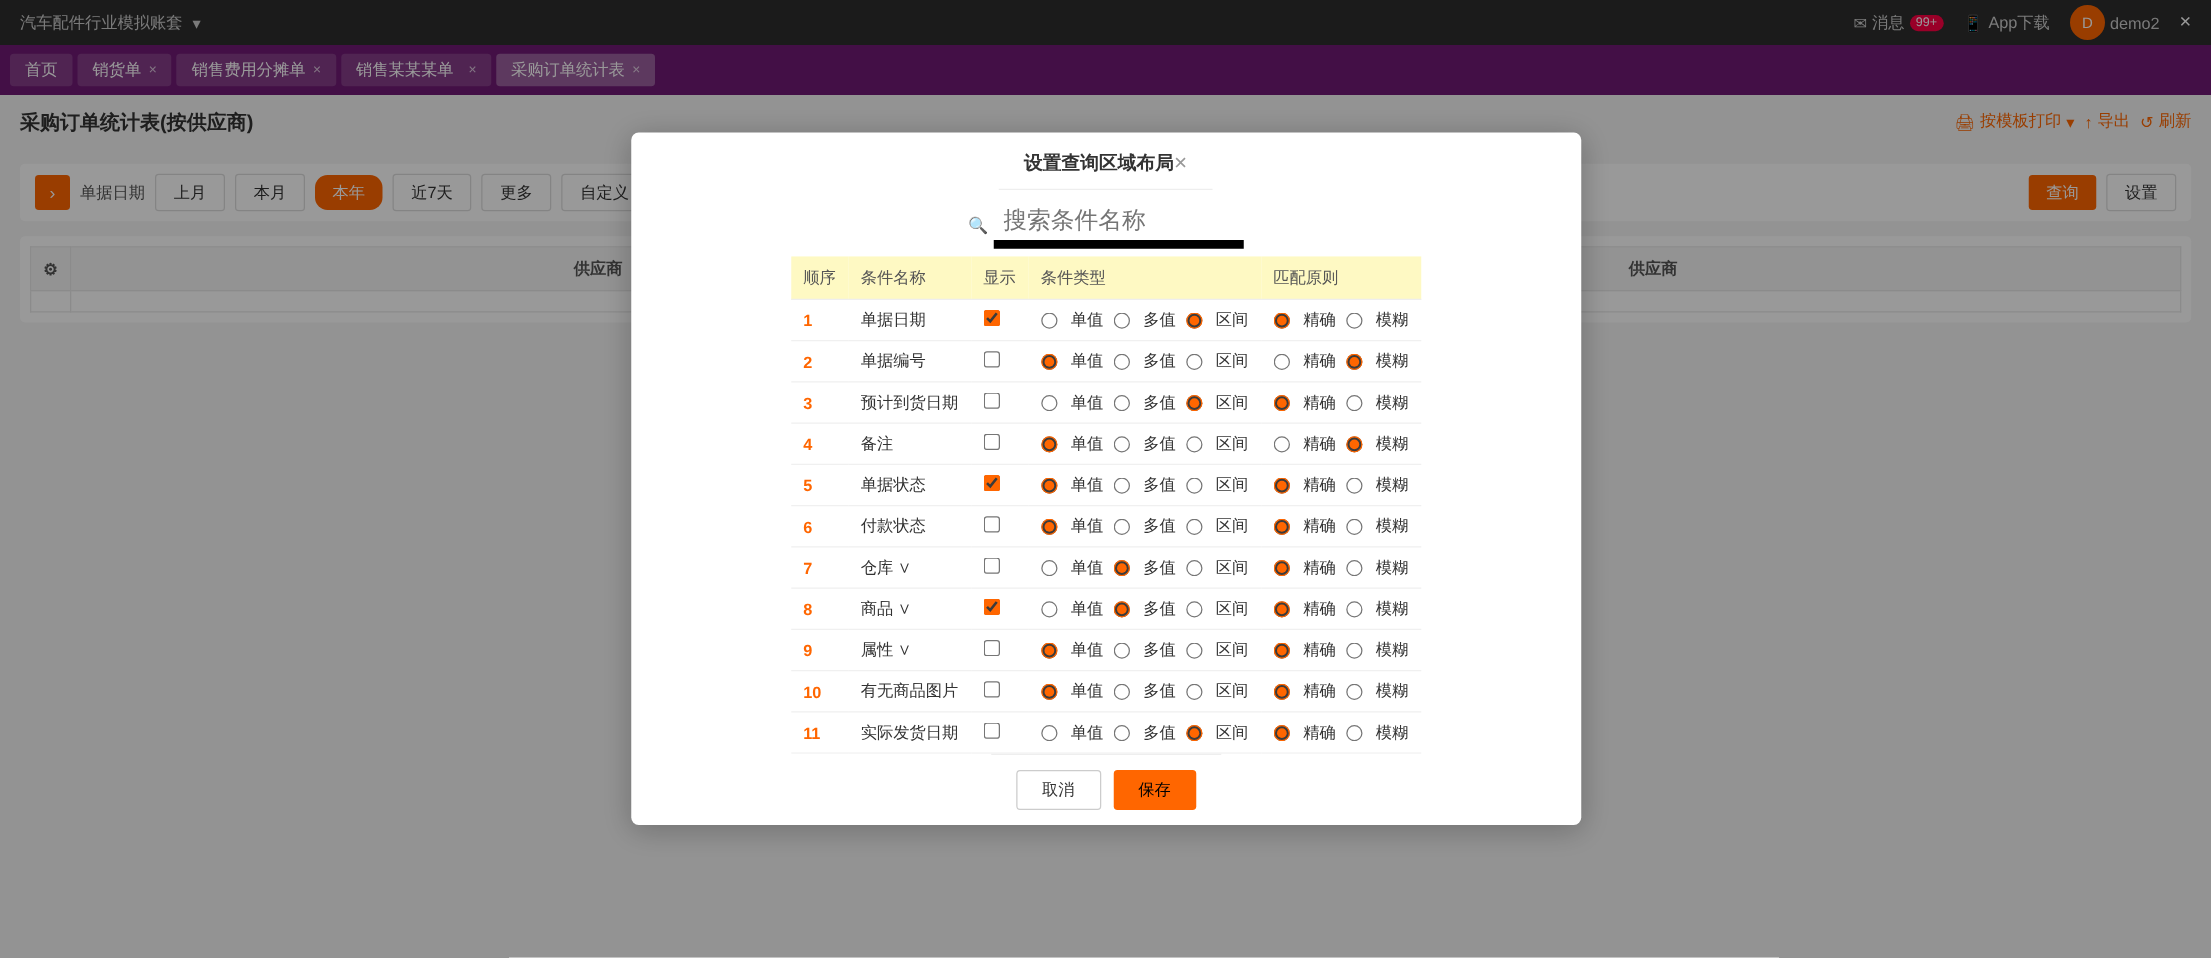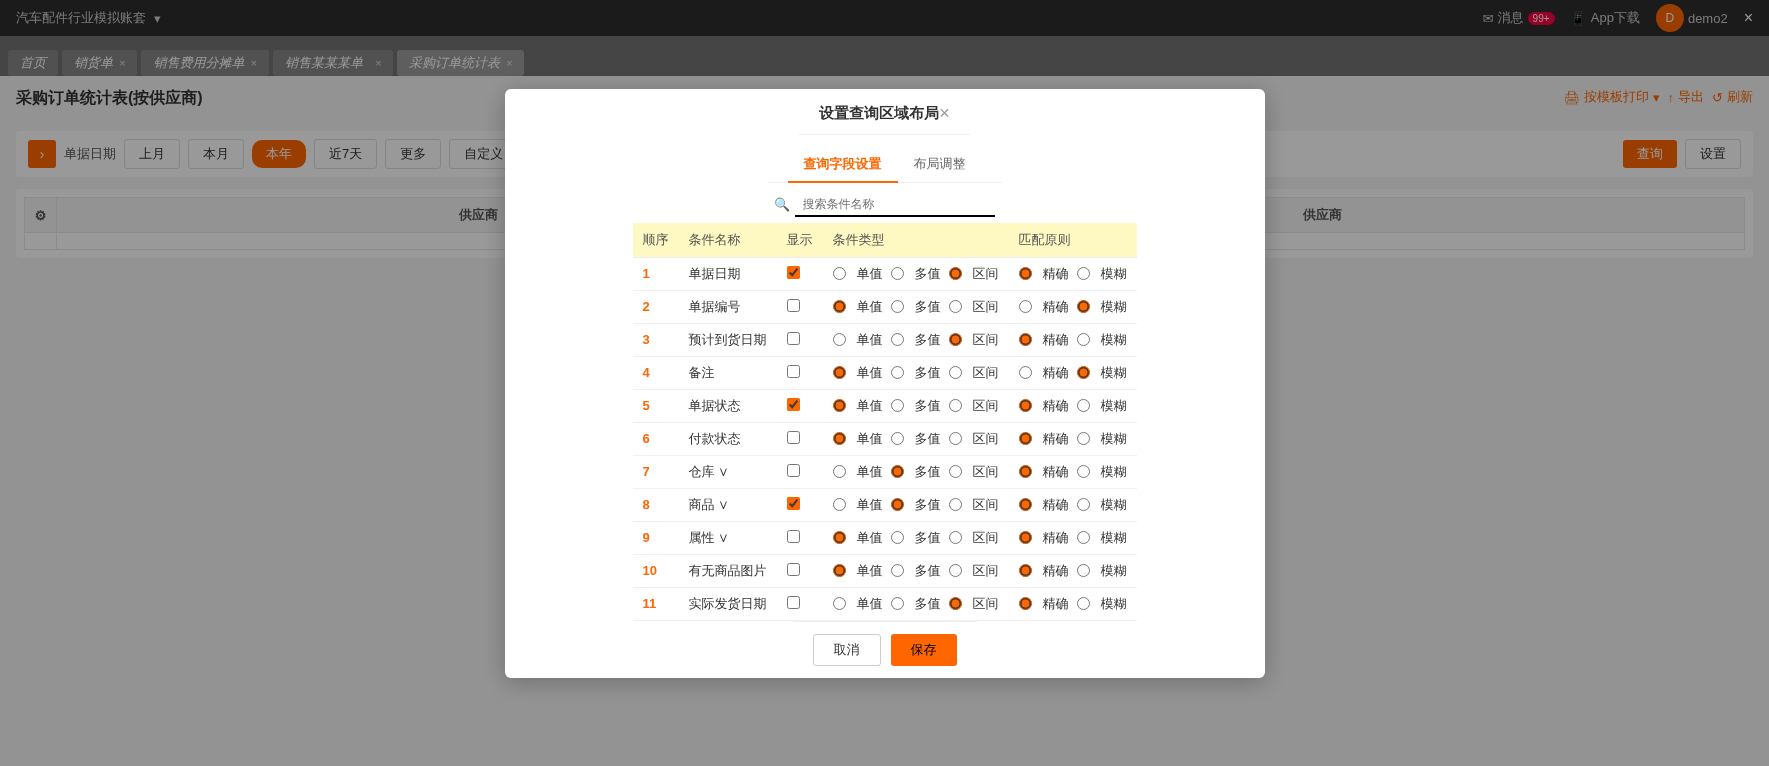--- a/index.html
+++ b/index.html
@@ -15,27 +15,26 @@
       justify-content: space-between;
       color: #ccc;
     }
     .top-bar-left { display: flex; align-items: center; gap: 8px; font-size: 13px; }
     .top-bar-right { display: flex; align-items: center; gap: 16px; font-size: 13px; }
     .top-bar-right .badge { background: #f04; color: #fff; border-radius: 8px; padding: 1px 5px; font-size: 10px; }
     .close-btn-top { color: #fff; cursor: pointer; font-size: 16px; }
 
     
     .tab-bar {
-      background: #737373;
+      background: #701a75;
       height: 40px;
       display: flex;
-      align-items: flex-end;
+      align-items: center;
       padding: 0 8px;
       gap: 4px;
-      font-style: italic;
     }
     .tab-item {
       background: rgba(255,255,255,0.15);
       color: #fff;
       padding: 4px 12px;
       border-radius: 3px;
       cursor: pointer;
       font-size: 13px;
       display: flex;
       align-items: center;
@@ -124,23 +123,23 @@
     }
 
     
     .modal-search {
       padding: 10px 20px 6px;
       display: flex;
       align-items: center;
     }
     .modal-search input {
       border: none;
-      border-bottom: 2px solid #000000;
+      border-bottom: 7px solid #000000;
       padding: 4px 8px;
-      font-size: 12px;
+      font-size: 19px;
       outline: none;
       width: 200px;
     }
     .search-icon { color: #999; margin-right: 4px; }
 
     
     .modal-table-wrap {
       flex: 1;
       overflow-y: auto;
       padding: 0 20px;
@@ -329,24 +328,20 @@
 </div>
 
 <div class="modal-overlay">
   <div class="modal">
 
     <div class="modal-header">
       <span class="modal-title">设置查询区域布局</span>
       <span class="modal-close">×</span>
     </div>
 
-    <div class="modal-tabs">
-      <div class="modal-tab active">查询字段设置</div>
-      <div class="modal-tab">布局调整</div>
-    </div>
 
     <div class="modal-search">
       <span class="search-icon">🔍</span>
       <input type="text" placeholder="搜索条件名称" style="">
     </div>
 
     <div class="modal-table-wrap">
       <table class="modal-table">
         <thead>
           <tr>

